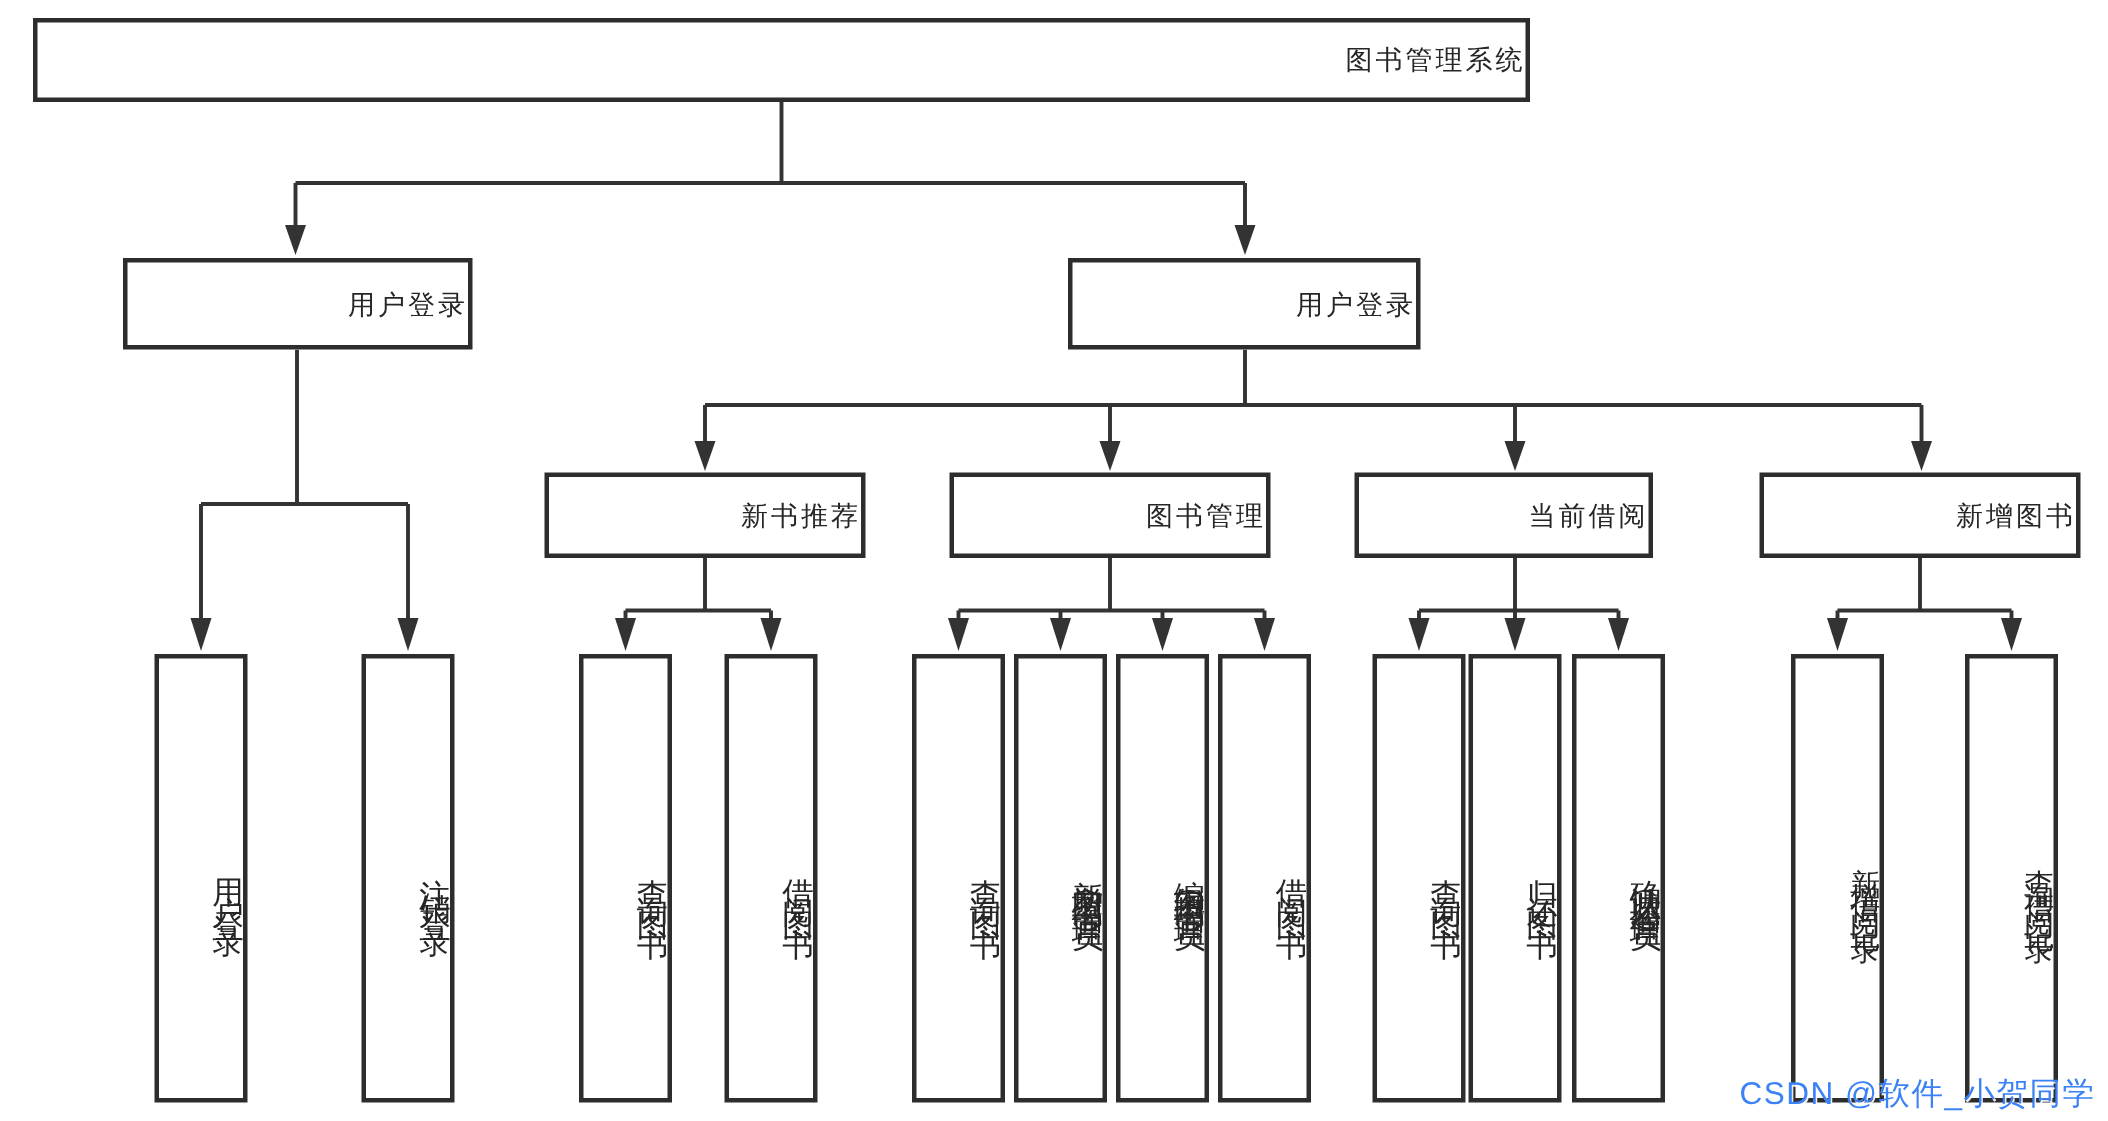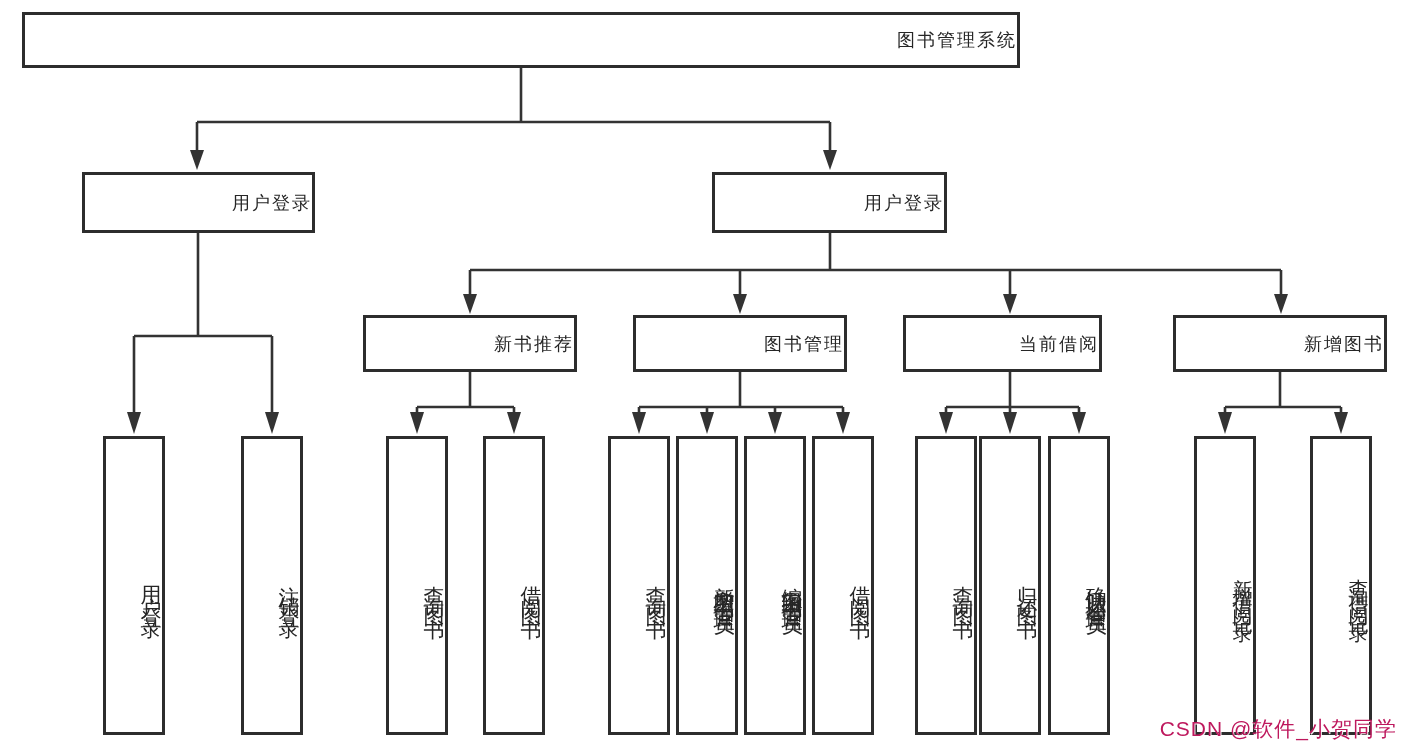--- a/index.html
+++ b/index.html
@@ -47,21 +47,21 @@
     white-space: nowrap;
   }
   .v4 span  { font-size: 21px; letter-spacing: 11px; padding-top: 11px; }
   .v6 span  { font-size: 20px; letter-spacing: 9px;  padding-top: 9px;  }
   .v10 span { font-size: 21px; letter-spacing: 4px;  padding-top: 4px;  }
   .watermark {
     position: absolute;
     right: 8px;
     bottom: 4px;
     font-size: 21px;
-    color: #be185d;
+    color: #3b82f6;
     text-shadow: 1px 1px 0 rgba(255,255,255,0.9);
     letter-spacing: 1px;
     white-space: nowrap;
   }
 </style>
 </head>
 <body>
 
 <div class="canvas">
 

